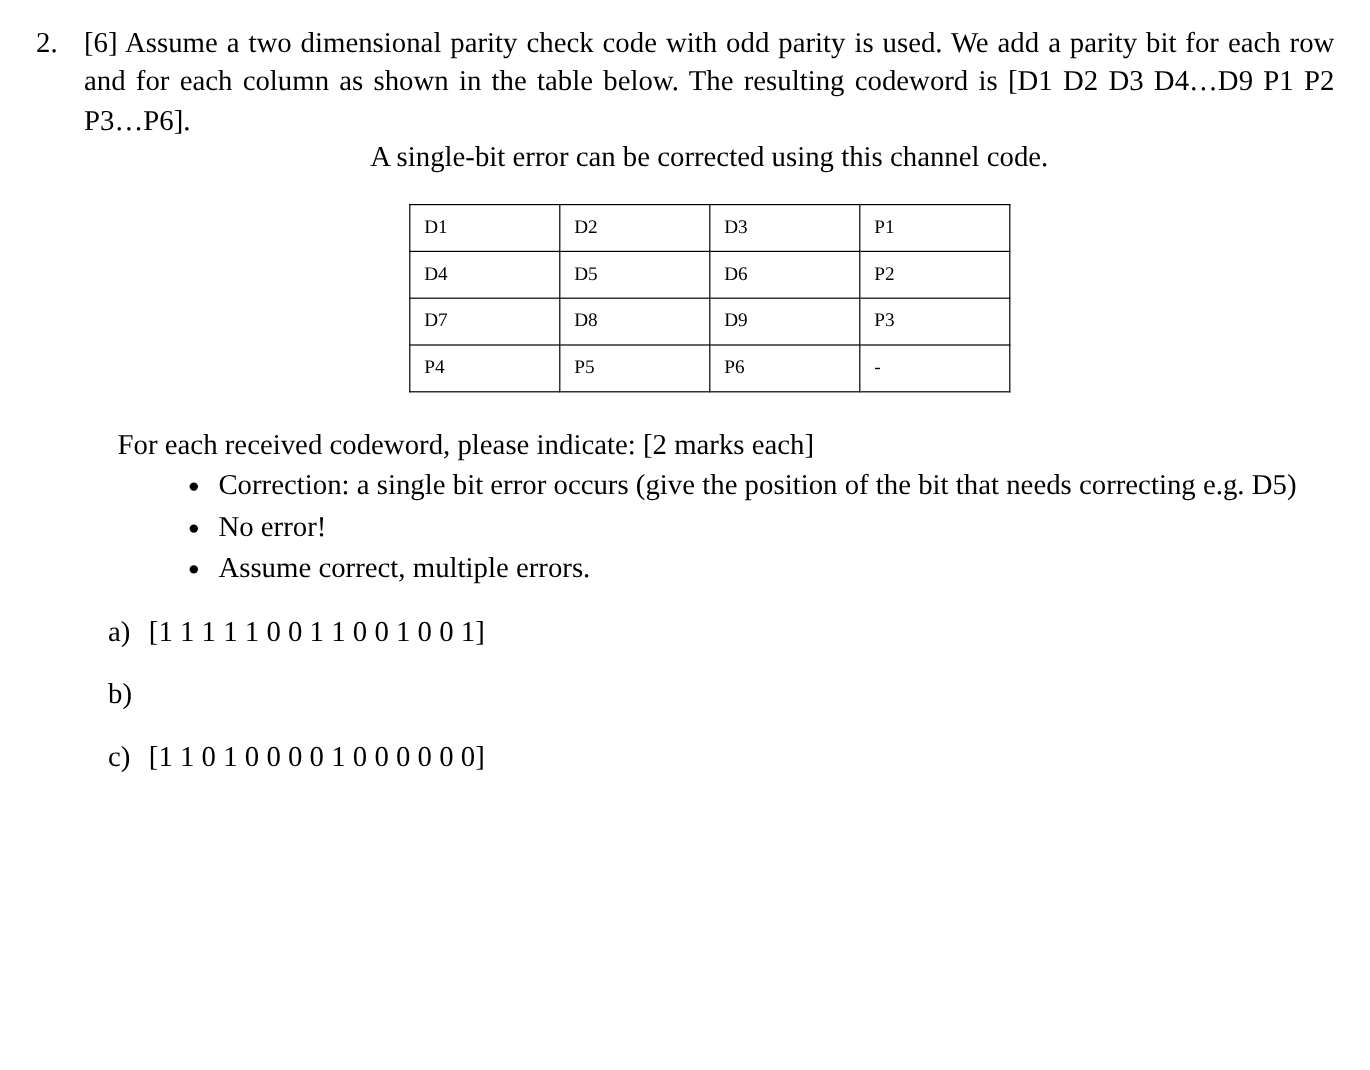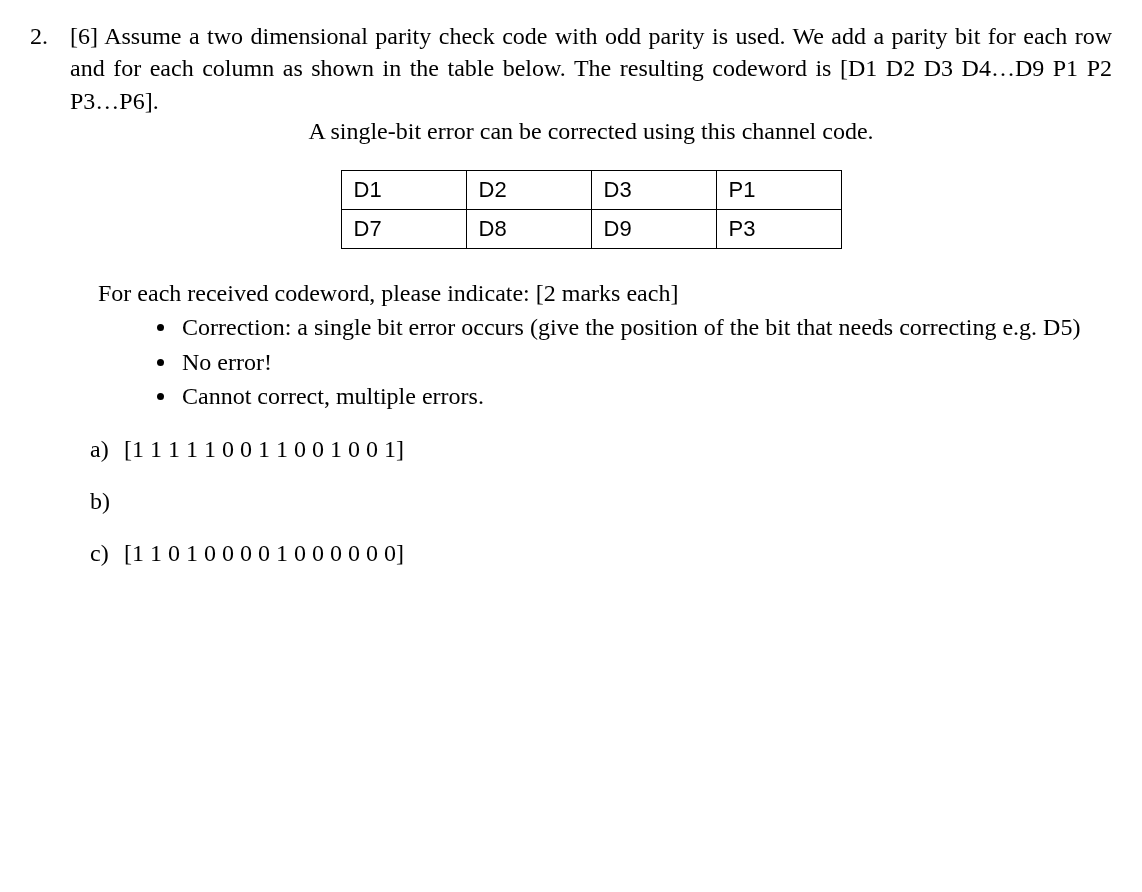--- a/index.html
+++ b/index.html
@@ -22,22 +22,22 @@
     }
     .qbody {
       flex: 1;
       text-align: justify;
     }
     .underline {
     }
     table.parity {
       border-collapse: collapse;
       margin: 24px auto 28px auto;
-      font-family: Liberation Sans, sans-serif;
-      font-size: 22px;
+      font-family: Liberation Serif, serif;
+      font-size: 16px;
     }
     table.parity td {
       border: 1.5px solid #000;
       padding: 4px 12px;
       width: 100px;
       height: 30px;
       text-align: left;
     }
     .indent-block {
       margin-left: 68px;
@@ -77,37 +77,49 @@
 
     <table class="parity">
       <tbody>
           <tr>
         <td>D1</td>
         <td>D2</td>
         <td>D3</td>
         <td>P1</td>
       </tr>
       <tr>
+        <td>D4</td>
+        <td>D5</td>
+        <td>D6</td>
+        <td>P2</td>
+      </tr>
+      <tr>
         <td>D7</td>
         <td>D8</td>
         <td>D9</td>
         <td>P3</td>
+      </tr>
+      <tr>
+        <td>P4</td>
+        <td>P5</td>
+        <td>P6</td>
+        <td>-</td>
       </tr>
     </tbody>
       </table>
 
   </div>
 </div>
 
 <div class="indent-block">
   <div>For each received codeword, please indicate: [2 marks each]</div>
   <ul class="bullets">
     <li>Correction: a single bit error occurs (give the position of the bit that needs correcting e.g. D5)</li>
     <li>No error!</li>
-    <li>Cannot correct, multiple errors.</li>
+    <li>Assume correct, multiple errors.</li>
   </ul>
 </div>
 
 <div class="parts">
   <div class="part">
     <div class="plabel">a)</div>
     <div>[1 1 1 1 1 0 0 1 1 0 0 1 0 0 1]</div>
   </div>
   <div class="part">
     <div class="plabel">b)</div>

